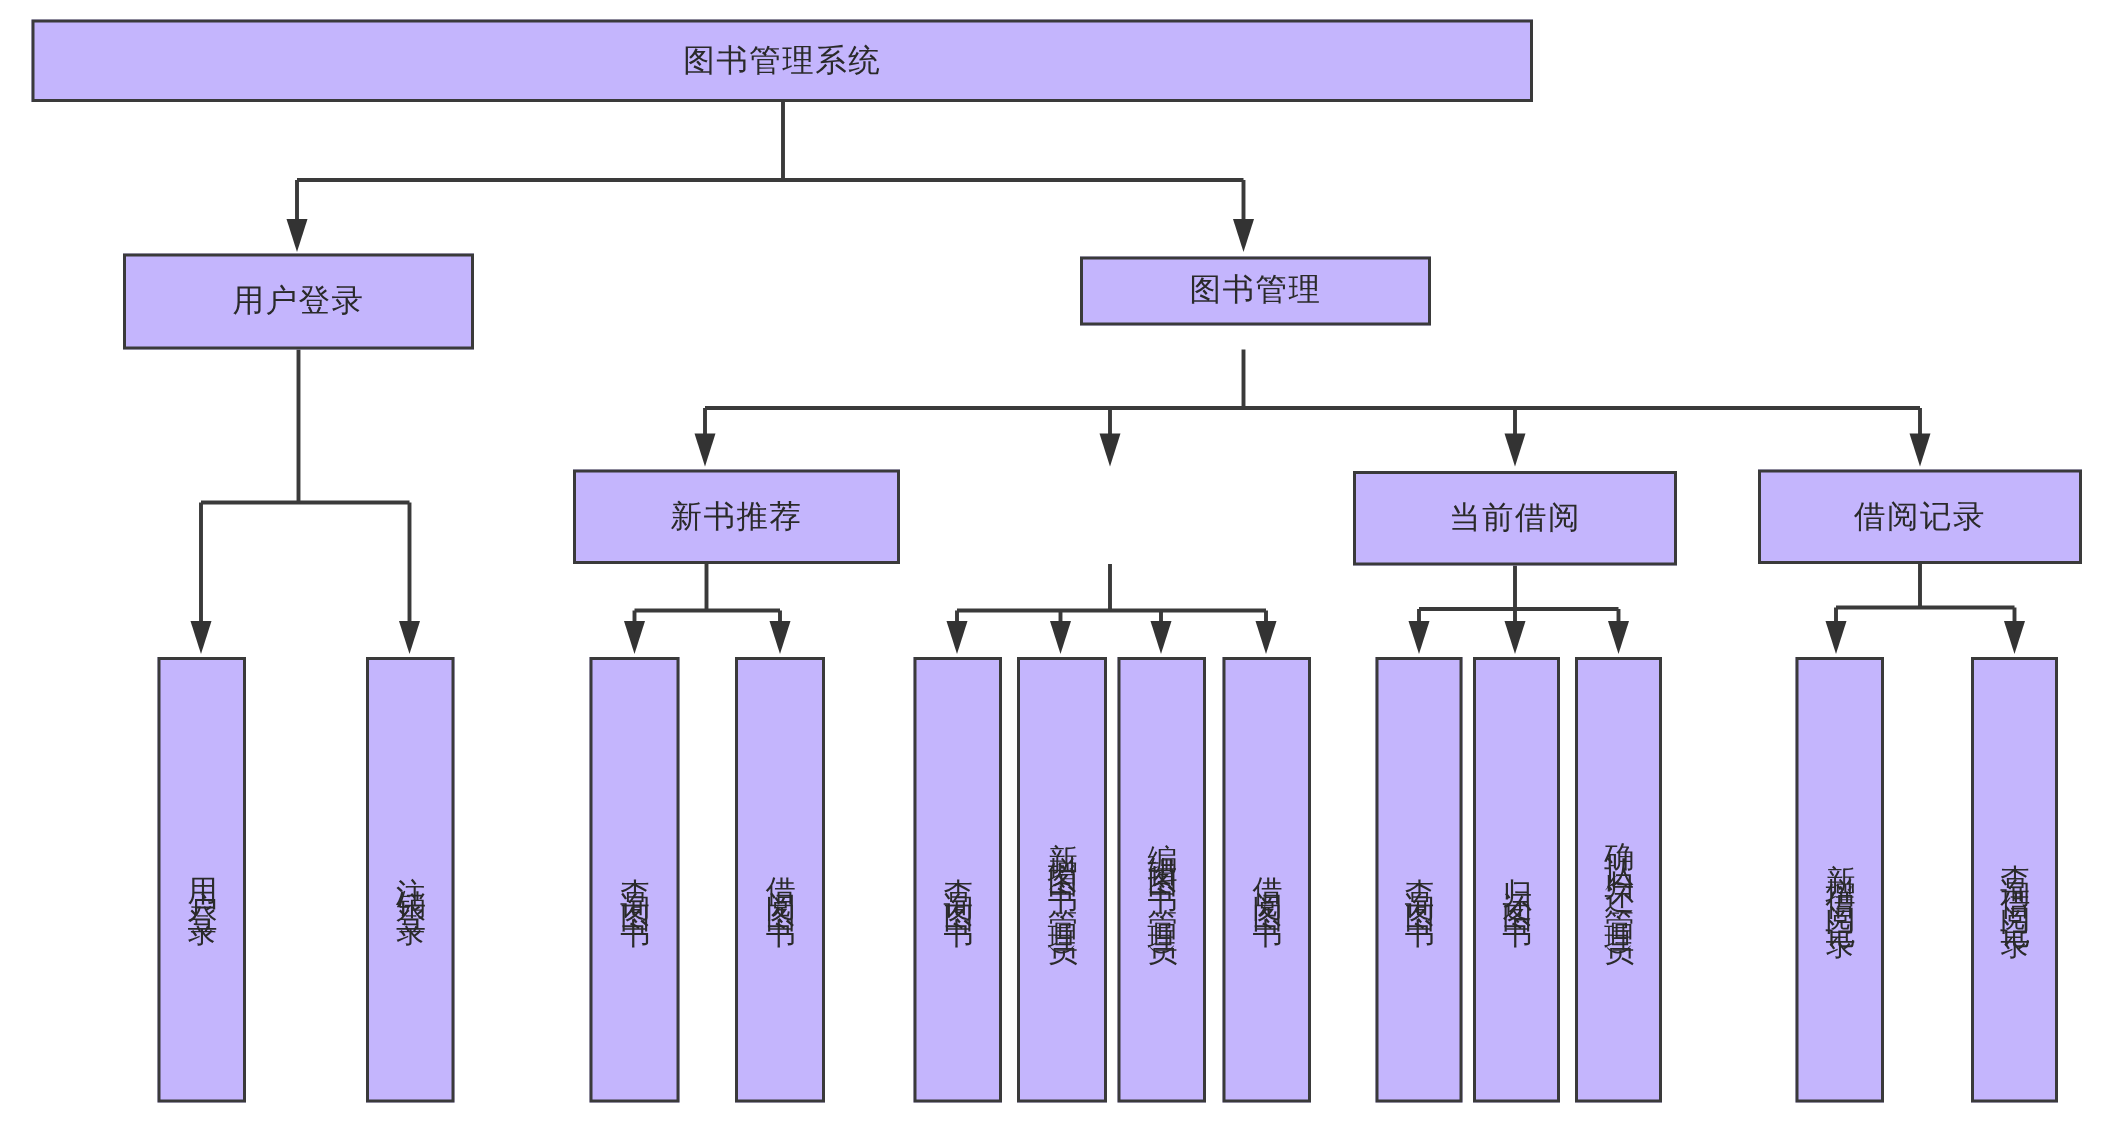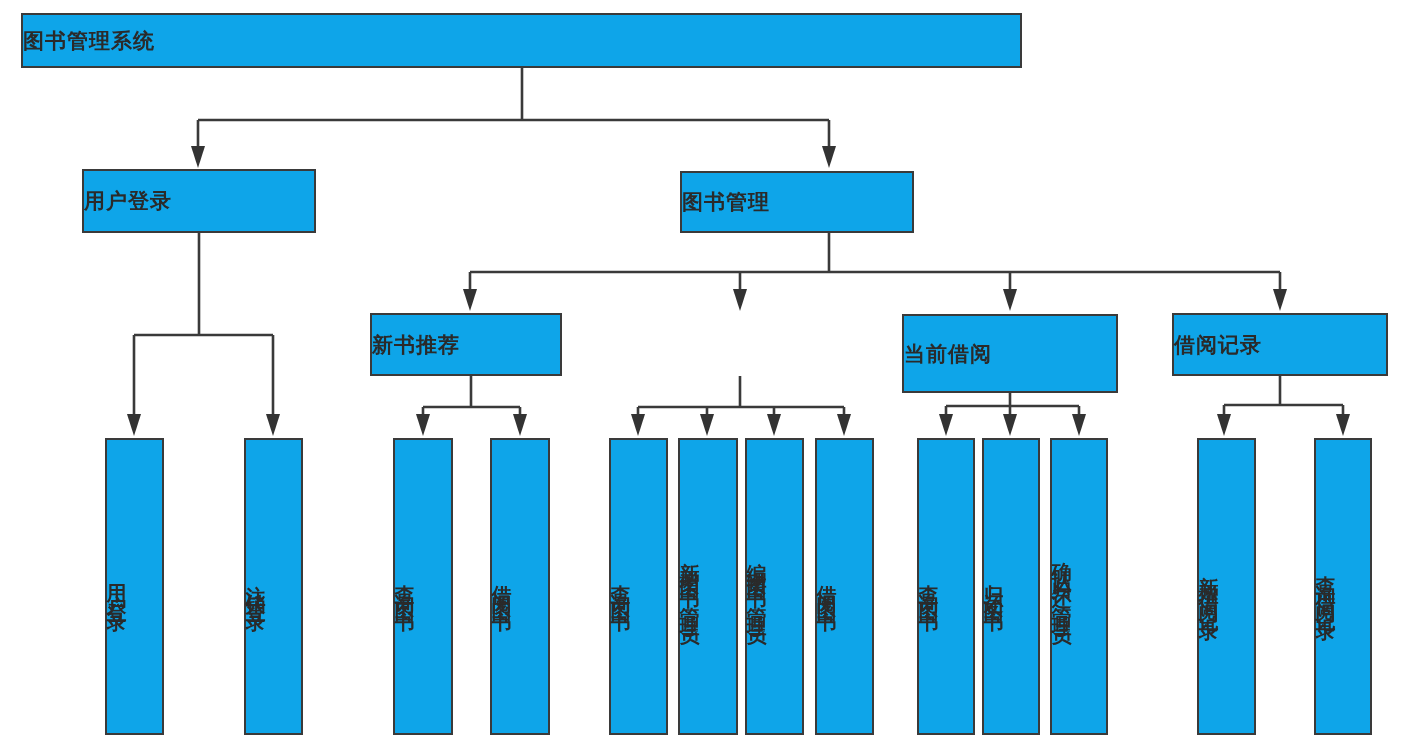--- a/index.html
+++ b/index.html
@@ -19,27 +19,26 @@
     position: absolute;
     left: 0;
     top: 0;
     width: 1405px;
     height: 747px;
     pointer-events: none;
   }
   .node {
     position: absolute;
     box-sizing: border-box;
-    background: #0ea5e9;
+    background: #c4b5fd;
     border: 2.5px solid #3a3a3a;
     display: flex;
     align-items: center;
-    justify-content: flex-start;
+    justify-content: center;
     color: #2a2a2a;
-    font-weight: bold;
   }
   .hnode {
     font-size: 21px;
     letter-spacing: 1px;
     text-align: center;
     line-height: 1.1;
   }
   .vnode {
     font-size: 20px;
   }
@@ -112,28 +111,28 @@
     </g>
   </svg>
 
   <div class="node hnode" style="left:21px; top:13px; width:1001px; height:55px;">
     <span>图书管理系统</span>
   </div>
 
   <div class="node hnode" style="left:82px; top:169px; width:234px; height:64px;">
     <span>用户登录</span>
   </div>
-  <div class="node hnode" style="left:680px; top:171px; width:234px; height:62px;">
+  <div class="node hnode" style="left:720px; top:171px; width:234px; height:46px;">
     <span>图书管理</span>
   </div>
 
-  <div class="node hnode" style="left:370px; top:313px; width:192px; height:63px;">
+  <div class="node hnode" style="left:382px; top:313px; width:218px; height:63px;">
     <span>新书推荐</span>
   </div>
-  <div class="node hnode" style="left:902px; top:314px; width:216px; height:79px;">
+  <div class="node hnode" style="left:902px; top:314px; width:216px; height:63px;">
     <span>当前借阅</span>
   </div>
   <div class="node hnode" style="left:1172px; top:313px; width:216px; height:63px;">
     <span>借阅记录</span>
   </div>
 
   <div class="node vnode" style="left:105px; top:438px; width:59px; height:297px;">
     <span class="vlabel">用户登录</span>
   </div>
   <div class="node vnode" style="left:244px; top:438px; width:59px; height:297px;">

